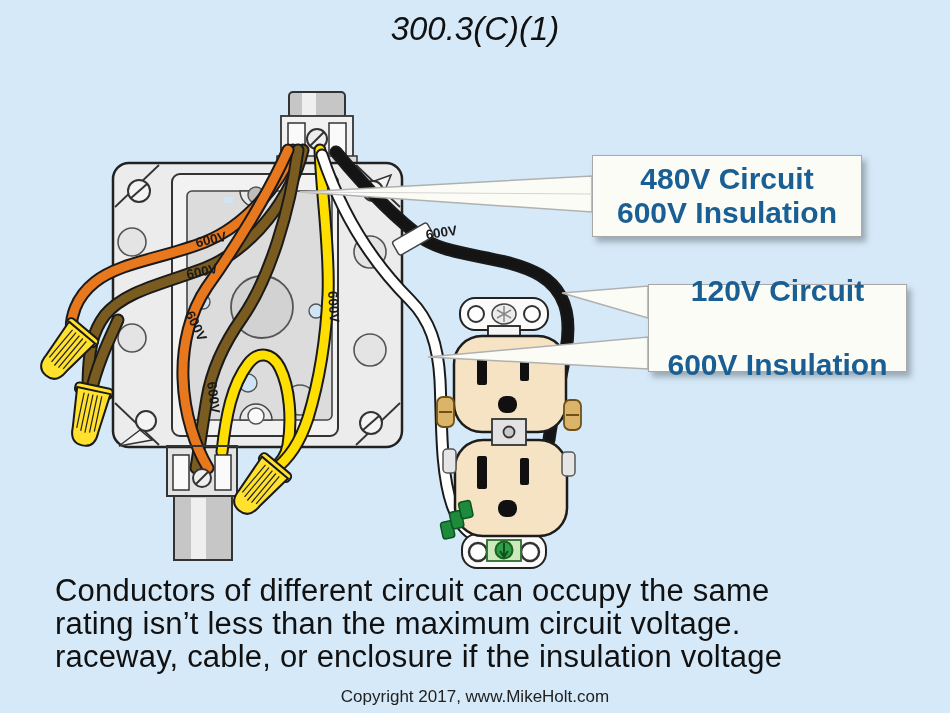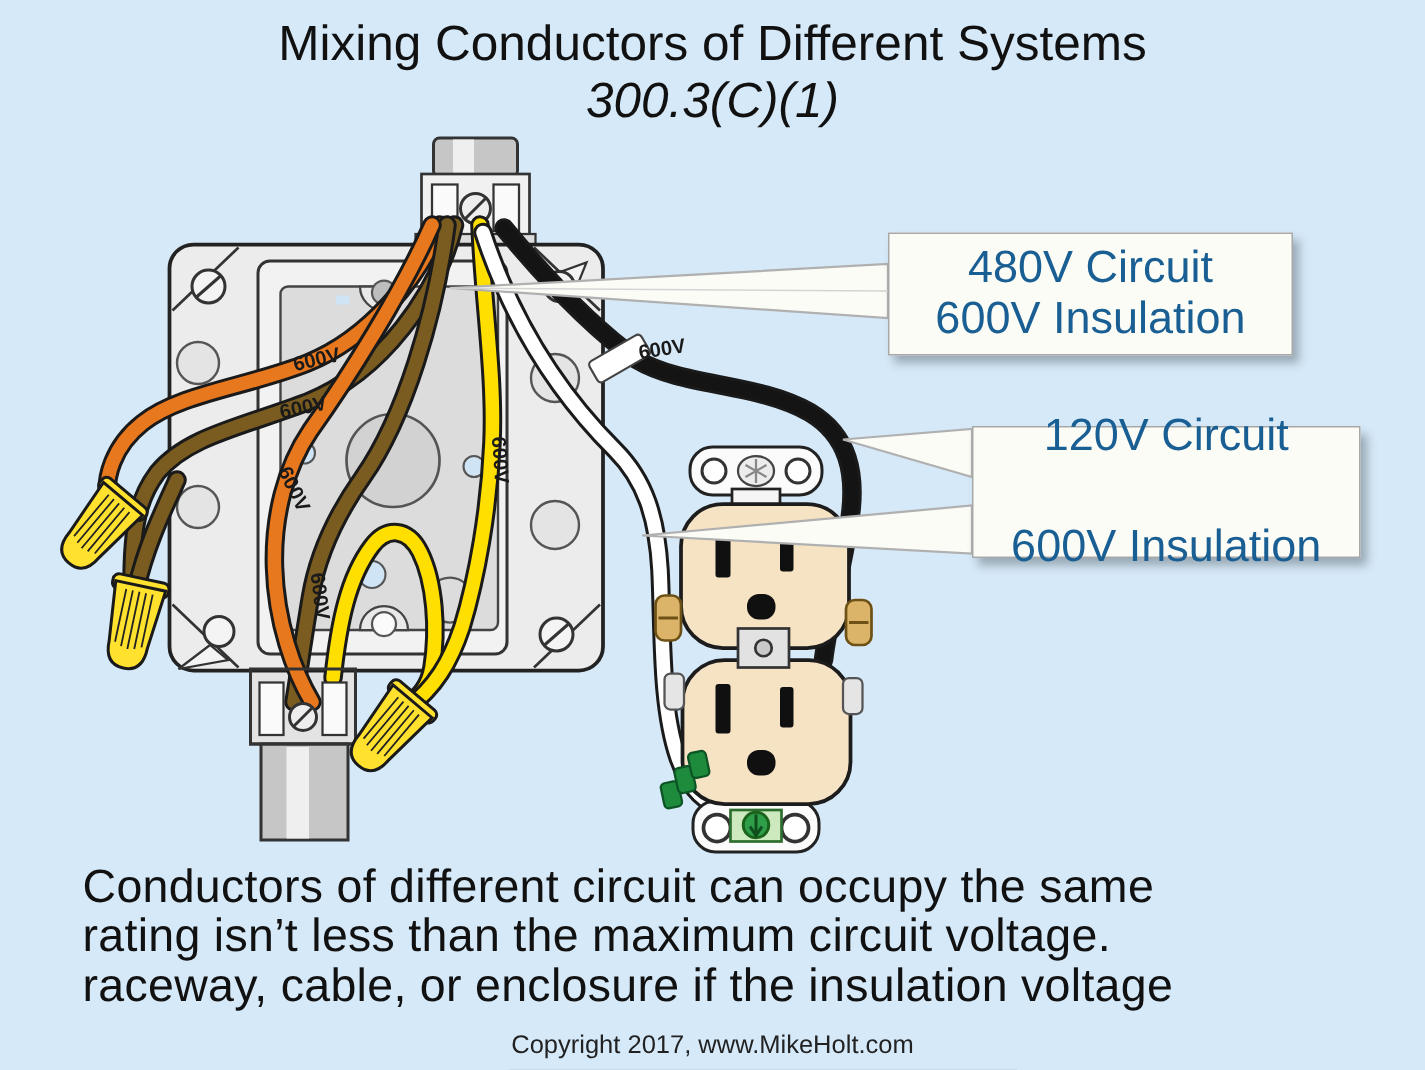--- a/index.html
+++ b/index.html
@@ -11,21 +11,21 @@
   .stage svg{position:absolute;left:0;top:0;}
   .title{
     position:absolute;top:10px;left:0;width:100%;text-align:center;
     font-size:33px;line-height:38px;color:#111;
   }
   .title .sub{font-style:italic;}
   .callout{
     position:absolute;z-index:3;background:#fcfcf7;border:1.5px solid #a8a8a8;
     box-shadow:4px 5px 6px rgba(80,90,100,0.45);
     display:flex;flex-direction:column;justify-content:center;
-    text-align:center;color:#1a5f93;font-size:30px;line-height:34px;
+    text-align:center;color:#1a5f93;font-size:30px;line-height:34px;font-weight:bold;
   }
   .callout-480{left:592px;top:155px;width:268px;height:80px;}
   .callout-120{left:648px;top:284px;width:257px;height:86px;gap:40px;}
   .caption{
     position:absolute;left:55px;top:574px;font-size:31px;line-height:33px;color:#111;
     letter-spacing:0.2px;
   }
   .copyright{
     position:absolute;left:0;top:687px;width:100%;text-align:center;
     font-size:17px;color:#222;
@@ -246,21 +246,20 @@
 
     <g>
       <polygon class="wedge" points="300,192 592,176 592,212"></polygon>
       <line x1="300" y1="192" x2="592" y2="194" stroke="#d4d4d4" stroke-width="1"></line>
     </g>
     <polygon class="wedge" points="562,293 648,286 648,318"></polygon>
     <polygon class="wedge" points="428,357 648,337 648,369"></polygon>
   </svg>
 
   <div class="title">
-    <div>Mixing Conductors of Different Systems</div>
     <div class="sub">300.3(C)(1)</div>
   </div>
 
   <div class="callout callout-480">
     <div>480V Circuit</div>
     <div>600V Insulation</div>
   </div>
 
   <div class="callout callout-120">
     <div>120V Circuit</div>

